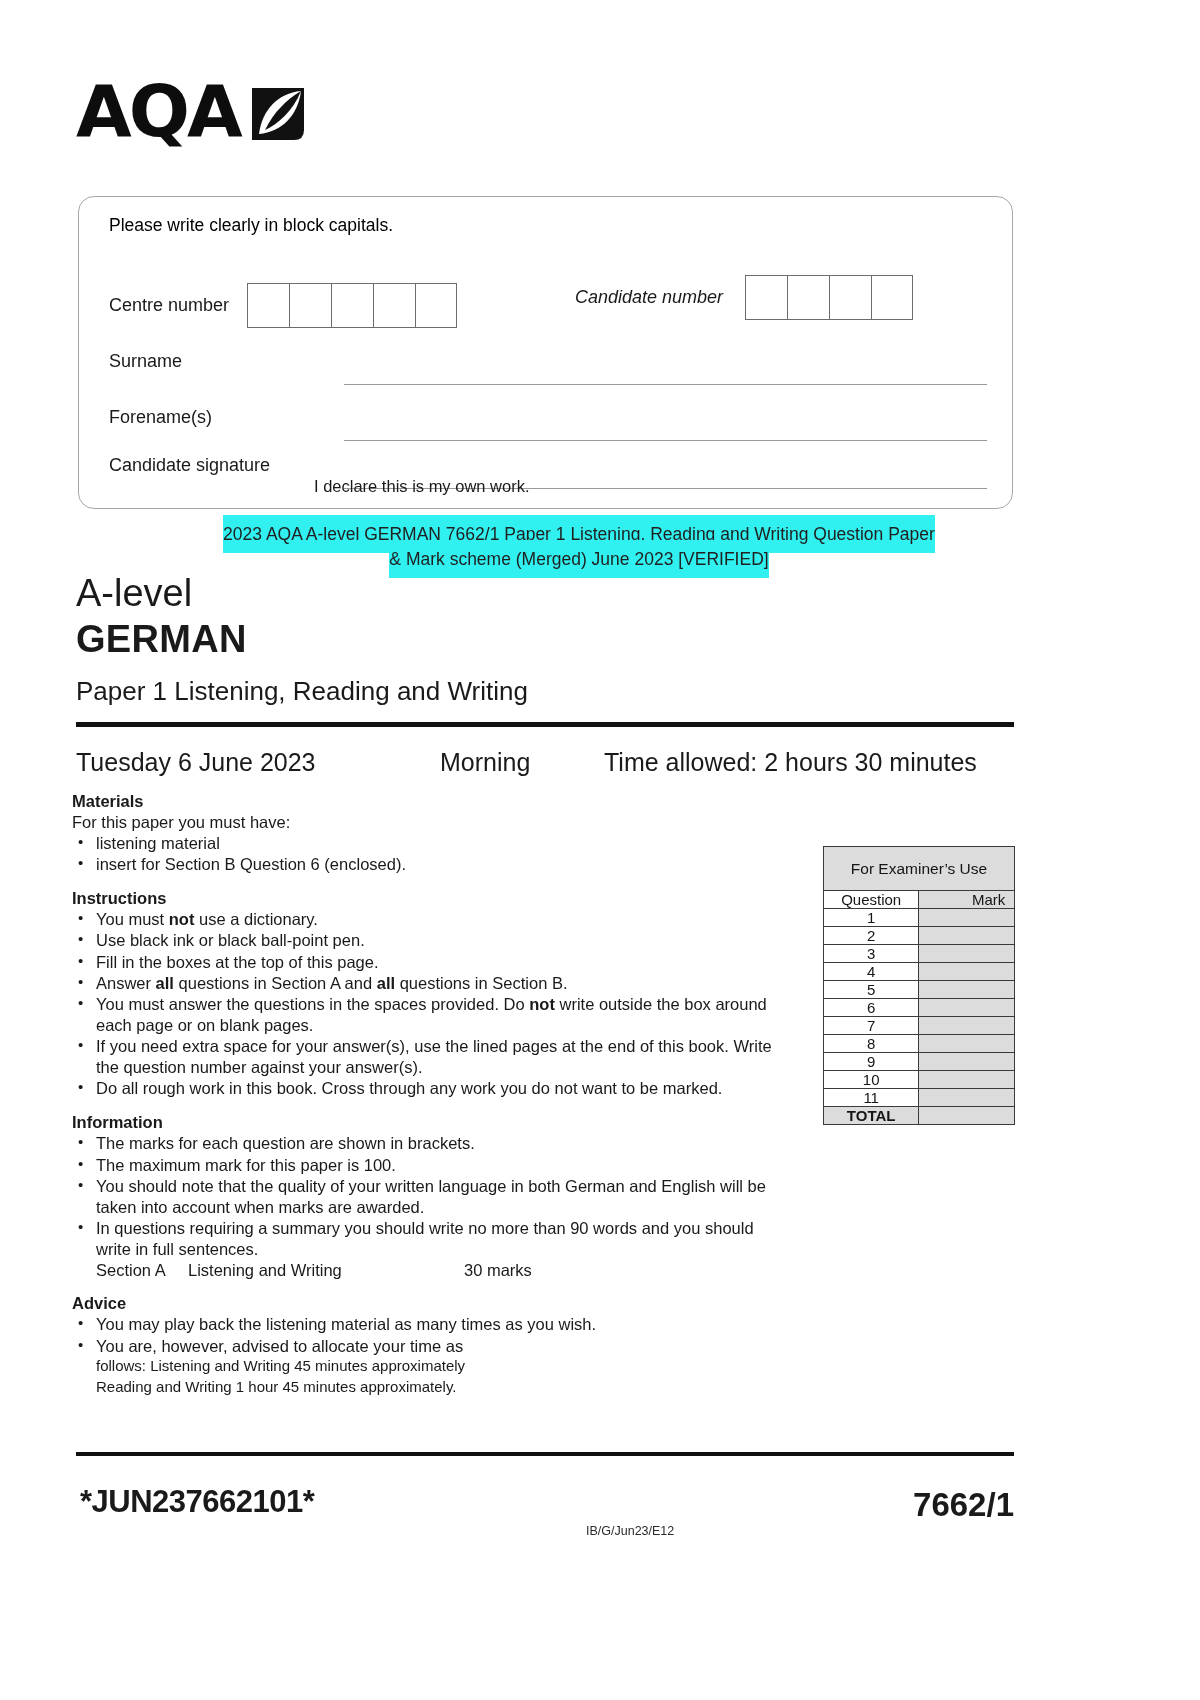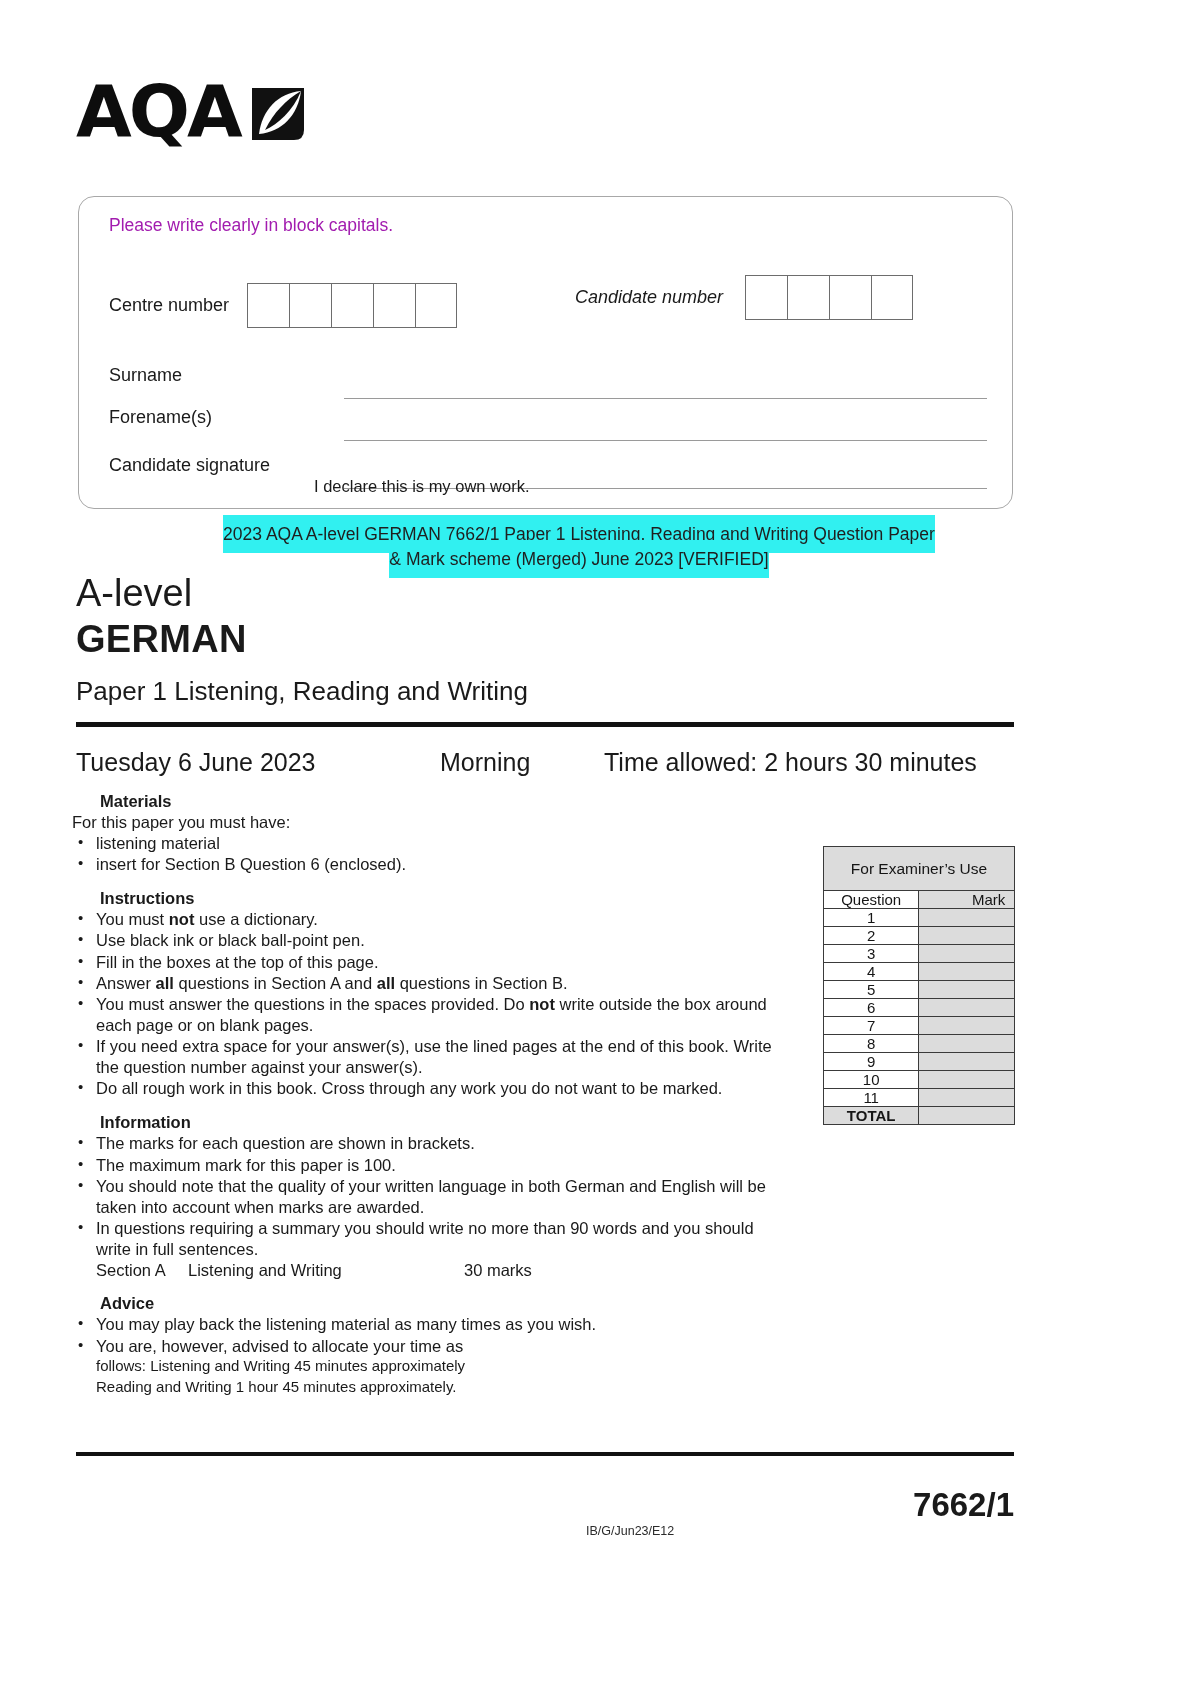--- a/index.html
+++ b/index.html
@@ -22,21 +22,21 @@
 
   
   .details-box {
     position: absolute; left: 78px; top: 196px;
     width: 935px; height: 313px;
     border: 1.5px solid #a8a8a8; border-radius: 16px;
     background: #fff;
   }
   .details-note {
     position: absolute; left: 30px; top: 18px;
-    font-size: 17.5px; color: #a21caf;
+    font-size: 17.5px; color: #000000;
   }
   .field-row { position: absolute; display: flex; align-items: center; }
   .field-label { font-size: 18px; color: #1a1a1a; }
   .boxes { display: flex; }
   .boxes .cell {
     width: 42px; height: 45px;
     border: 1px solid #6d6d6d; border-right: none;
     background: #fff;
   }
   .boxes .cell:last-child { border-right: 1px solid #6d6d6d; }
@@ -45,21 +45,21 @@
   .centre-row .boxes { margin-left: 18px; }
   .candidate-row { left: 496px; top: 78px; font-style: italic; }
   .candidate-row .boxes { margin-left: 22px; }
 
   .name-row { position: absolute; left: 30px; width: 878px; }
   .name-row .field-label { position: absolute; left: 0; top: 0; font-size: 18px; }
   .name-line {
     position: absolute; left: 235px; right: 0; bottom: -4px;
     border-bottom: 1.2px solid #9a9a9a; height: 1px;
   }
-  .row-surname { top: 168px; height: 30px; }
+  .row-surname { top: 154px; height: 30px; }
   .row-forename { top: 210px; height: 30px; }
   .row-signature { top: 258px; height: 30px; }
   .declare {
     position: absolute; left: 235px; top: 280px;
     font-size: 16.5px; color: #1a1a1a;
   }
 
   
   .merged-title {
     position: absolute; left: 160px; top: 522px; width: 838px;
@@ -77,21 +77,21 @@
   .rule-top { top: 722px; }
   .rule-bottom { top: 1452px; height: 4px; }
 
   .exam-line { position: absolute; top: 748px; font-size: 25px; }
   .exam-date { left: 76px; }
   .exam-session { left: 440px; }
   .exam-time { left: 604px; }
 
   
   .col-left { position: absolute; left: 72px; top: 792px; width: 712px; }
-  .sec-head { font-size: 16.5px; font-weight: 700; margin-top: 14px; margin-bottom: 1px; margin-left: 28px; }
+  .sec-head { font-size: 16.5px; font-weight: 700; margin-top: 14px; margin-bottom: 1px; }
   .sec-head.first { margin-top: 0; }
   .plain { font-size: 16.5px; line-height: 20.5px; }
   ul.bl { list-style: none; margin: 0; padding: 0; }
   ul.bl > li {
     position: relative; padding-left: 24px;
     font-size: 16.5px; line-height: 20.8px; margin-top: 0.5px;
   }
   ul.bl > li::before {
     content: "•"; position: absolute; left: 6px; top: -1px; font-size: 15px;
   }
@@ -309,16 +309,17 @@
         </tr>
     <tr class="total-row">
       <td class="col-q">TOTAL</td>
       <td class="col-m"></td>
     </tr>
   </tbody>
     </table>
 
   <div class="rule-thick rule-bottom"></div>
 
+  <div class="barcode-text">*JUN237662101*</div>
   <div class="ib-code">IB/G/Jun23/E12</div>
   <div class="paper-code">7662/1</div>
 
 </div>
 
 </body></html>

